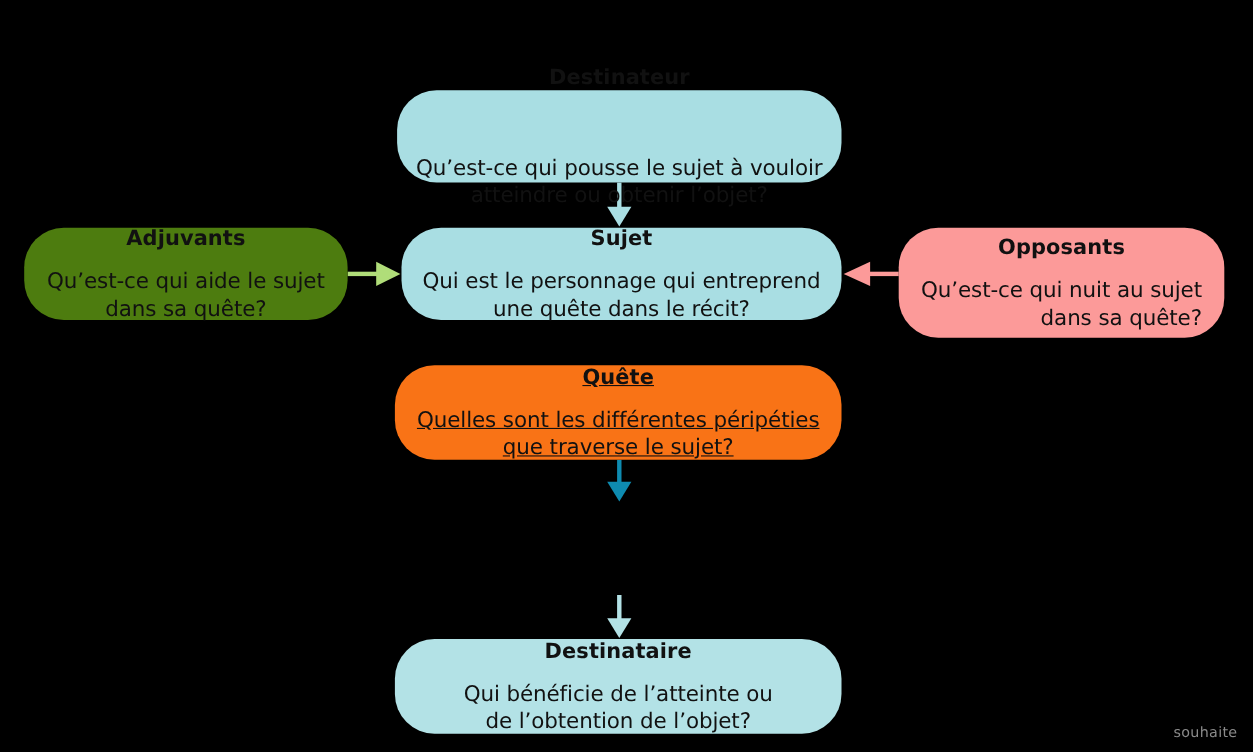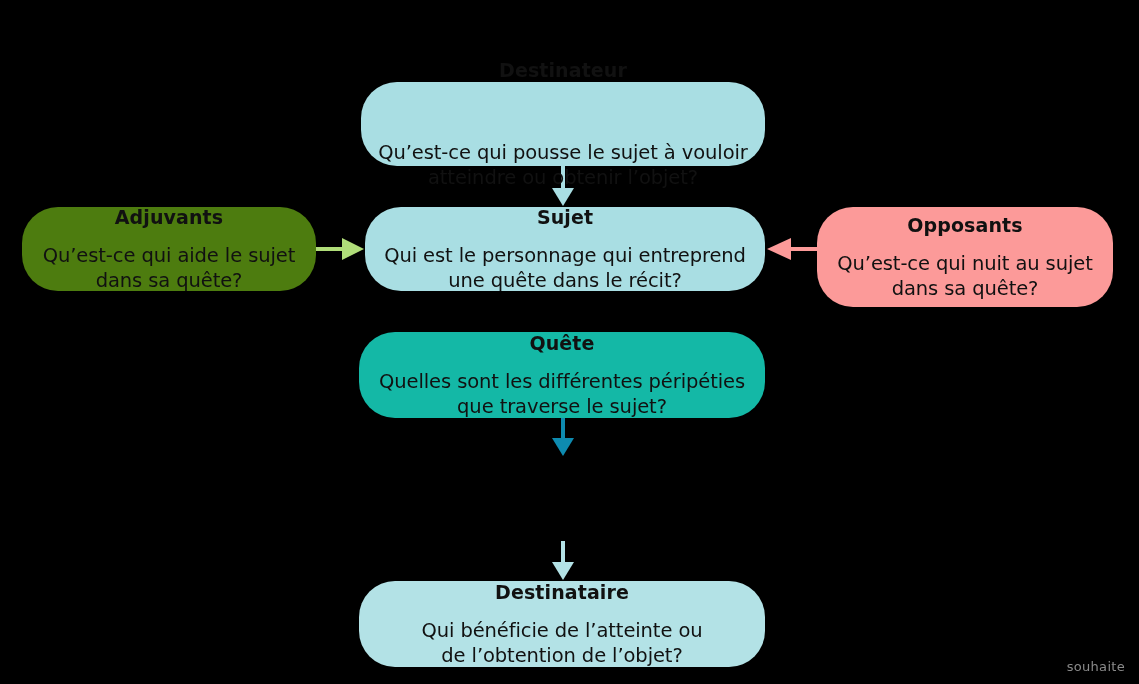--- a/index.html
+++ b/index.html
@@ -43,21 +43,21 @@
     font-weight: 400;
     letter-spacing: -0.1px;
     white-space: pre-line;
     margin-top: 12px;
   }
 
   
   #node-destinateur { left: 361px; top: 82px;  width: 404px; height: 84px; gap: 44px; }
   #node-sujet       { left: 365px; top: 207px; width: 400px; height: 84px; }
   #node-adjuvants   { left: 22px;  top: 207px; width: 294px; height: 84px; }
-  #node-opposants   { left: 817px; top: 207px; width: 296px; height: 100px; }
+  #node-opposants   { left: 817px; top: 207px; width: 296px; height: 100px; text-align: right; }
   #node-quete       { left: 359px; top: 332px; width: 406px; height: 86px; }
   #node-objet       { left: 359px; top: 457px; width: 406px; height: 84px; }
   #node-destinataire{ left: 359px; top: 581px; width: 406px; height: 86px; }
 
   svg.arrows {
     position: absolute;
     left: 0; top: 0;
     width: 1139px;
     height: 684px;
     pointer-events: none;
@@ -123,21 +123,21 @@
     <div class="body">Qu’est-ce qui aide le sujet
 dans sa quête?</div>
   </div>
 
   <div class="node" id="node-opposants" style="background: rgb(252, 154, 153);">
     <div class="title">Opposants</div>
     <div class="body">Qu’est-ce qui nuit au sujet
 dans sa quête?</div>
   </div>
 
-  <div class="node" id="node-quete" style="background: #14b8a6;">
+  <div class="node" id="node-quete" style="background: #f97316; text-decoration: underline;">
     <div class="title">Quête</div>
     <div class="body">Quelles sont les différentes péripéties
 que traverse le sujet?</div>
   </div>
 
 
   <div class="node" id="node-destinataire" style="background: rgb(179, 226, 230);">
     <div class="title">Destinataire</div>
     <div class="body">Qui bénéficie de l’atteinte ou
 de l’obtention de l’objet?</div>

